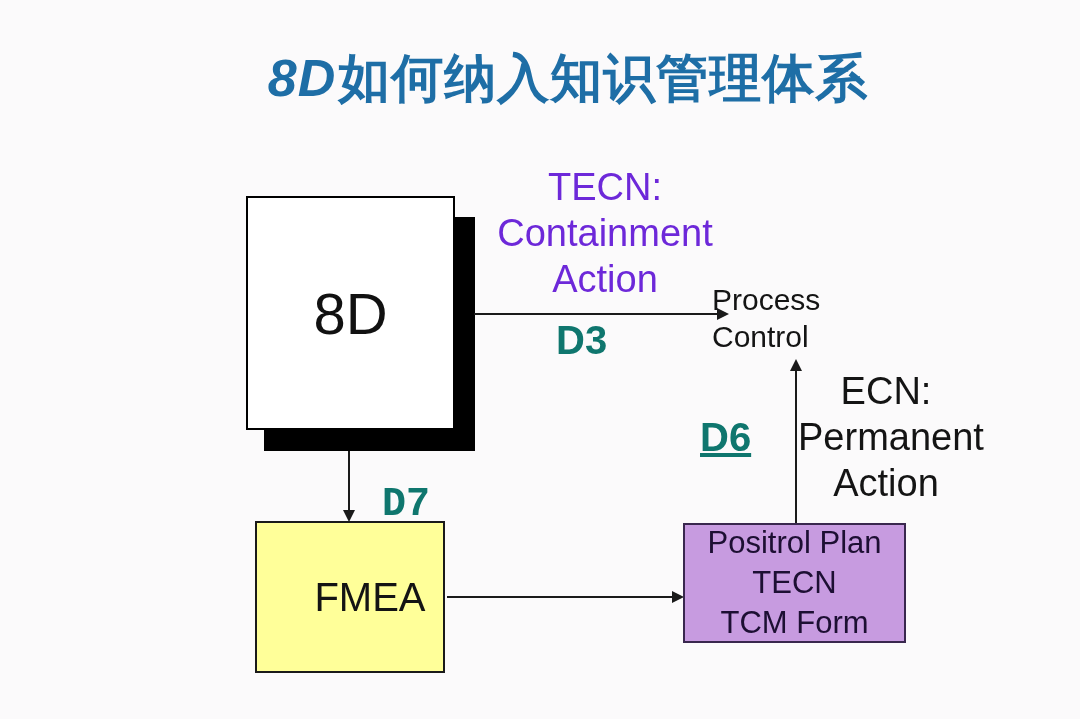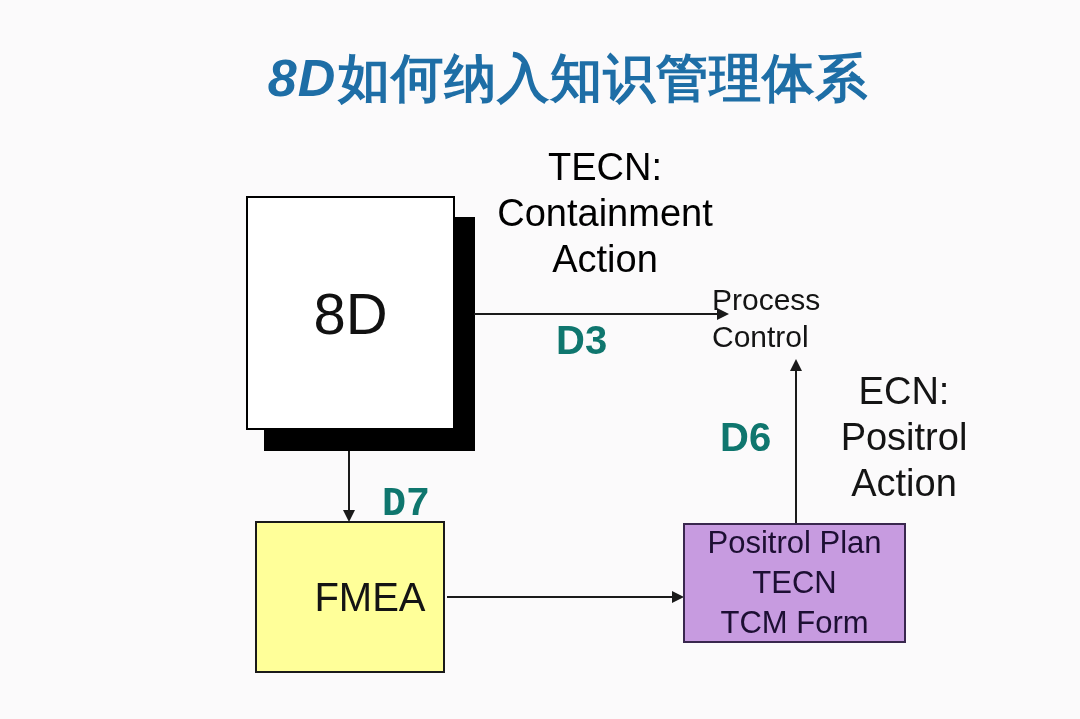--- a/index.html
+++ b/index.html
@@ -44,49 +44,48 @@
     background: #ffffff;
     border: 2px solid #000;
     box-sizing: border-box;
     display: flex; align-items: center; justify-content: center;
     font-size: 58px;
     color: #111;
   }
 
   
   .tecn-note {
-    left: 455px; top: 144px; width: 300px;
+    left: 455px; top: 164px; width: 300px;
     text-align: center;
     font-size: 38px; line-height: 46px;
-    color: #000000;
+    color: #6d28d9;
     white-space: nowrap;
   }
   .process-control {
     left: 712px; top: 281px; width: 166px;
     font-size: 30px; line-height: 37px;
     color: #141414;
     white-space: nowrap;
   }
   .ecn-note {
     left: 798px; top: 368px; width: 176px;
     text-align: center;
     font-size: 38px; line-height: 46px;
     color: #141414;
     white-space: nowrap;
-    margin-left: 18px;
   }
 
   
   .step-label {
     color: #0f766e;
     font-size: 40px;
     font-weight: bold;
   }
   .label-d3 { left: 556px; top: 318px; }
-  .label-d6 { left: 720px; top: 415px; }
+  .label-d6 { left: 700px; top: 415px; text-decoration: underline; }
   .label-d7 { left: 382px; top: 482px; font-family: Liberation Mono, monospace; }
 
   
   .line { background: #1a1a1a; }
   .h-line { height: 2px; }
   .v-line { width: 2px; }
   .head-right {
     width: 0; height: 0;
     border-left: 12px solid #1a1a1a;
     border-top: 6px solid transparent;
@@ -175,21 +174,21 @@
     <div>Control</div>
   </div>
 
   <div class="abs line v-line arrow-d6-line"></div>
   <div class="abs head-up arrow-d6-head"></div>
 
   <div class="abs step-label label-d6">D6</div>
 
   <div class="abs ecn-note">
     <div>ECN:</div>
-    <div>Positrol</div>
+    <div>Permanent</div>
     <div>Action</div>
   </div>
 
   <div class="abs line v-line arrow-d7-line"></div>
   <div class="abs head-down arrow-d7-head"></div>
 
   <div class="abs step-label label-d7">D7</div>
 
   <div class="abs box-fmea">
     <span>FMEA</span>

